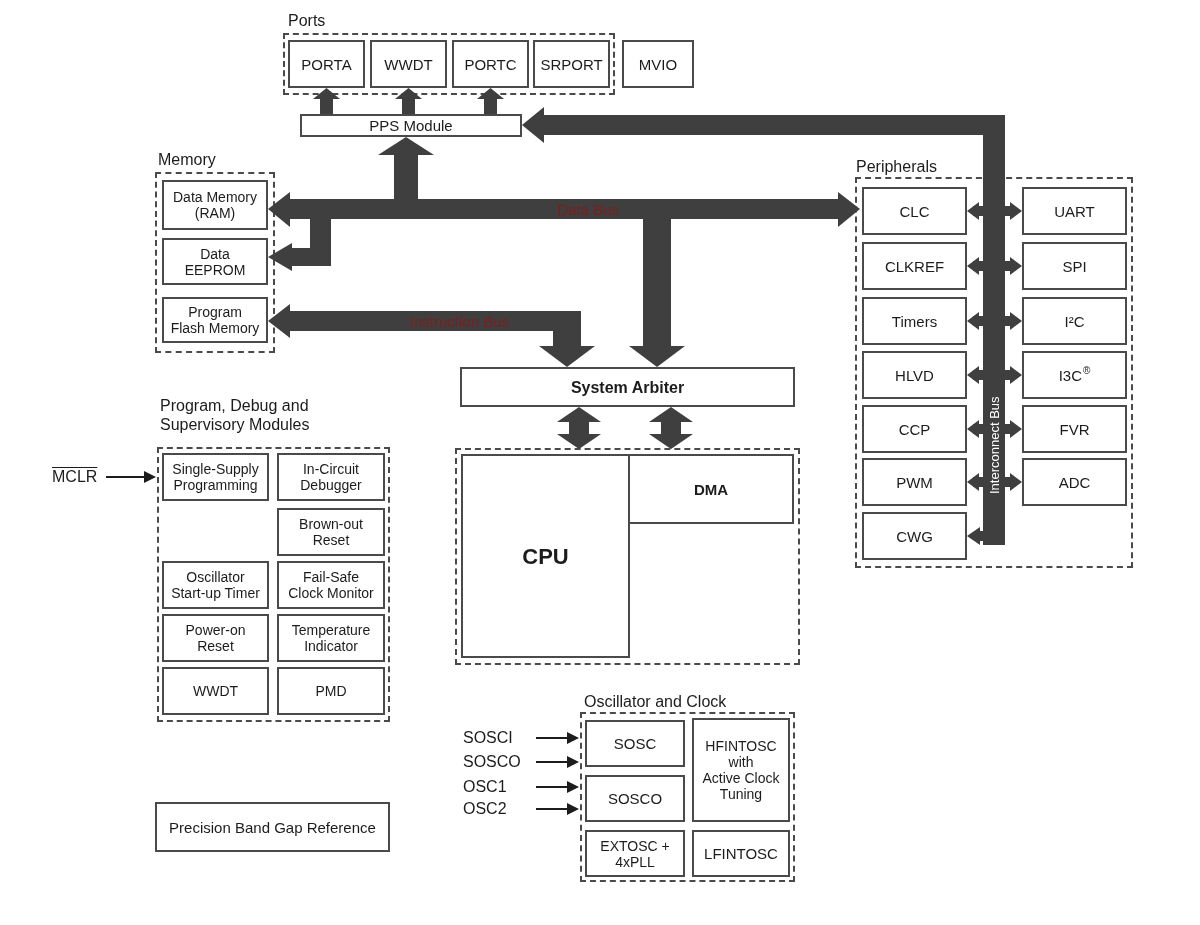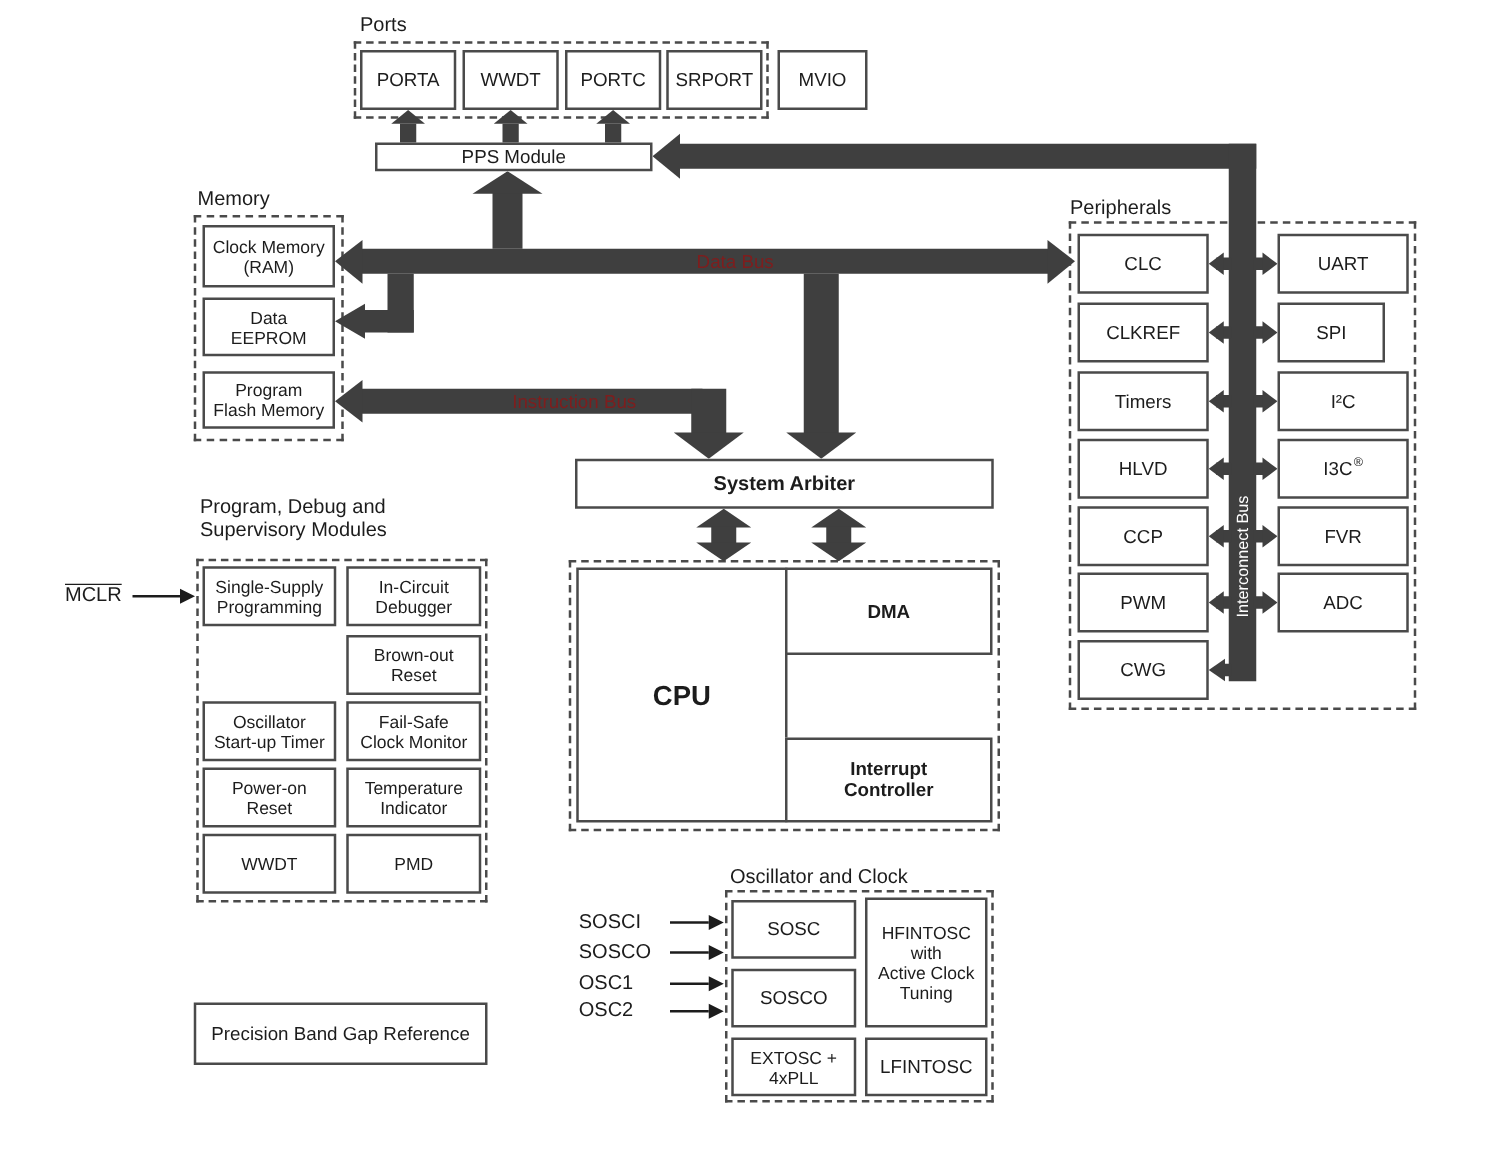--- a/index.html
+++ b/index.html
@@ -128,21 +128,21 @@
 
   <div class="sec-title" style="left:288px;top:11px">Ports</div>
   <div class="box" style="left:288px;top:40px;width:77px;height:48px">PORTA</div>
   <div class="box" style="left:370px;top:40px;width:77px;height:48px">WWDT</div>
   <div class="box" style="left:452px;top:40px;width:77px;height:48px">PORTC</div>
   <div class="box" style="left:533px;top:40px;width:77px;height:48px">SRPORT</div>
   <div class="box" style="left:622px;top:40px;width:72px;height:48px">MVIO</div>
   <div class="box" style="left:300px;top:114px;width:222px;height:23px">PPS Module</div>
 
   <div class="sec-title" style="left:158px;top:150px">Memory</div>
-  <div class="box small" style="left:162px;top:180px;width:106px;height:50px">Clock Memory
+  <div class="box small" style="left:162px;top:180px;width:106px;height:50px">Data Memory
 (RAM)</div>
   <div class="box small" style="left:162px;top:238px;width:106px;height:47px">Data
 EEPROM</div>
   <div class="box small" style="left:162px;top:297px;width:106px;height:46px">Program
 Flash Memory</div>
 
   <div class="pin mclr" style="left:52px;top:468px">MCLR</div>
 
   <div class="sec-title" style="left:160px;top:396px">Program, Debug and
 Supervisory Modules</div>
@@ -159,33 +159,31 @@
 Reset</div>
   <div class="box small" style="left:277px;top:561px;width:108px;height:48px">Fail-Safe
 Clock Monitor</div>
   <div class="box small" style="left:277px;top:614px;width:108px;height:48px">Temperature
 Indicator</div>
   <div class="box small" style="left:277px;top:667px;width:108px;height:48px">PMD</div>
 
   <div class="box bold" style="left:460px;top:367px;width:335px;height:40px;font-size:16px">System Arbiter</div>
   <div class="box cpu-big" style="left:461px;top:454px;width:169px;height:204px">CPU</div>
   <div class="box bold" style="left:628px;top:454px;width:166px;height:70px">DMA</div>
-  <div class="box bold" style="left:628px;top:590px;width:166px;height:68px">Interrupt
-Controller</div>
 
   <div class="sec-title" style="left:856px;top:157px">Peripherals</div>
   <div class="box" style="left:862px;top:187px;width:105px;height:48px">CLC</div>
   <div class="box" style="left:862px;top:242px;width:105px;height:48px">CLKREF</div>
   <div class="box" style="left:862px;top:297px;width:105px;height:48px">Timers</div>
   <div class="box" style="left:862px;top:351px;width:105px;height:48px">HLVD</div>
   <div class="box" style="left:862px;top:405px;width:105px;height:48px">CCP</div>
   <div class="box" style="left:862px;top:458px;width:105px;height:48px">PWM</div>
   <div class="box" style="left:862px;top:512px;width:105px;height:48px">CWG</div>
   <div class="box" style="left:1022px;top:187px;width:105px;height:48px">UART</div>
-  <div class="box" style="left:1022px;top:242px;width:86px;height:48px">SPI</div>
+  <div class="box" style="left:1022px;top:242px;width:105px;height:48px">SPI</div>
   <div class="box" style="left:1022px;top:297px;width:105px;height:48px">I²C</div>
   <div class="box" style="left:1022px;top:351px;width:105px;height:48px"><span>I3C</span><span class="sup">®</span></div>
   <div class="box" style="left:1022px;top:405px;width:105px;height:48px">FVR</div>
   <div class="box" style="left:1022px;top:458px;width:105px;height:48px">ADC</div>
 
   <div class="sec-title" style="left:584px;top:692px">Oscillator and Clock</div>
   <div class="pin" style="left:463px;top:729px">SOSCI</div>
   <div class="pin" style="left:463px;top:753px">SOSCO</div>
   <div class="pin" style="left:463px;top:778px">OSC1</div>
   <div class="pin" style="left:463px;top:800px">OSC2</div>

